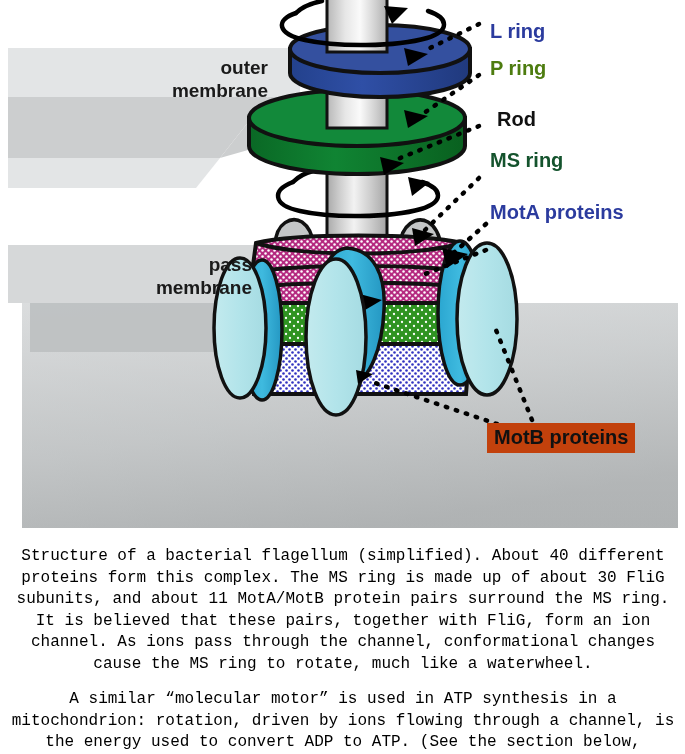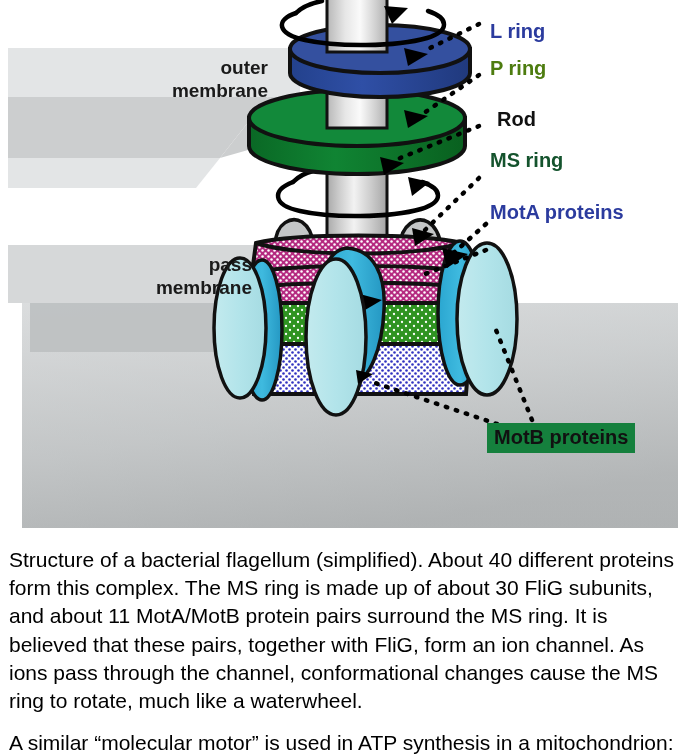--- a/index.html
+++ b/index.html
@@ -47,21 +47,21 @@
   #label-l-ring      { left: 490px; top: 20px;   color: #2b3b9e; }
   #label-p-ring      { left: 490px; top: 57px;  color: #4d7c0f; }
   #label-rod         { left: 497px; top: 108px; color: #111111; }
   #label-ms-ring     { left: 490px; top: 149px; color: #14532d; }
   #label-mota        { left: 490px; top: 201px; color: #2b3b9e; }
 
   #label-motb {
     left: 487px;
     top: 423px;
     color: #111111;
-    background: #15803d;
+    background: #c2410c;
     padding: 3px 7px 4px 7px;
   }
 
   
   .mlabel {
     position: absolute;
     font-family: "Liberation Sans", sans-serif;
     font-weight: bold;
     font-size: 19px;
     color: #1a1a1a;
@@ -74,24 +74,25 @@
   
   #caption {
     position: absolute;
     left: 9px;
     top: 546px;
     width: 668px;
     color: #000000;
   }
   #caption p {
     margin: 0 0 14px 0;
-    font-family: Liberation Sans, sans-serif;
-    font-size: 21px;
+    font-family: Liberation Mono, monospace;
+    font-size: 16px;
     line-height: 1.345;
     color: #000000;
+    text-align: center;
   }
   #caption p:last-child { margin-bottom: 0; }
 </style>
 </head>
 <body>
 
 <div id="page">
 
   <div id="figure">
     <svg width="685" height="535" viewBox="0 0 685 535" xmlns="http://www.w3.org/2000/svg">

